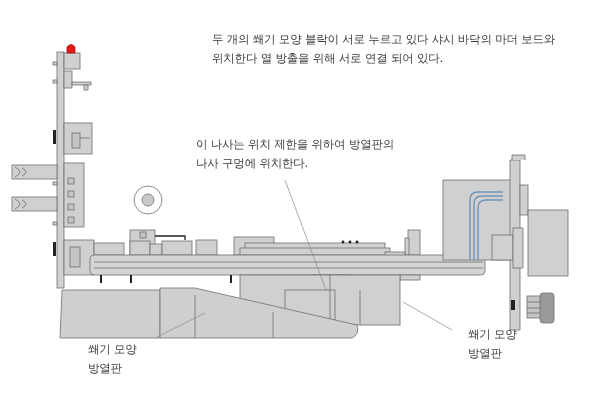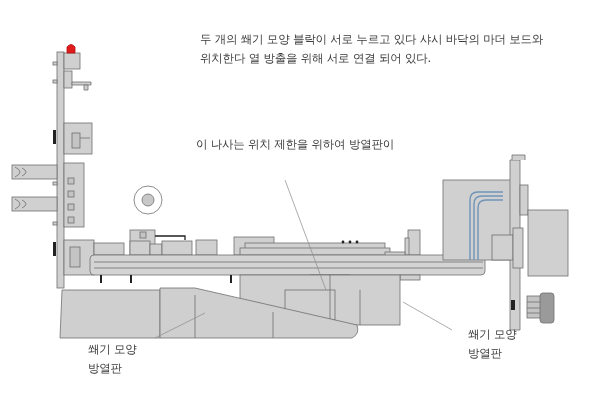--- a/index.html
+++ b/index.html
@@ -131,27 +131,28 @@
     </g>
 
     <g stroke="#8a8a8a" stroke-width="0.7" fill="none">
       <line x1="285" y1="180" x2="326" y2="290"></line>
       <line x1="155" y1="338" x2="205" y2="313"></line>
       <line x1="403" y1="302" x2="452" y2="330"></line>
     </g>
   </g>
 </svg>
 
-<div class="label" style="left:200px; top:30px;">
+<div class="label" style="left:212px; top:30px;">
   <div>두 개의 쐐기 모양 블락이 서로 누르고 있다  샤시 바닥의 마더 보드와</div>
   <div>위치한다 열 방출을 위해 서로 연결 되어 있다.</div>
 </div>
 
 <div class="label" style="left:196px; top:135px;">
-  <div>이 나사는 위치 제한을 위하여 방열판이</div>
+  <div>이 나사는 위치 제한을 위하여 방열판의</div>
+  <div>나사 구멍에 위치한다.</div>
 </div>
 
 <div class="label" style="left:88px; top:340px;">
   <div>쐐기 모양</div>
   <div>방열판</div>
 </div>
 
 <div class="label" style="left:468px; top:325px;">
   <div>쐐기 모양</div>
   <div>방열판</div>

